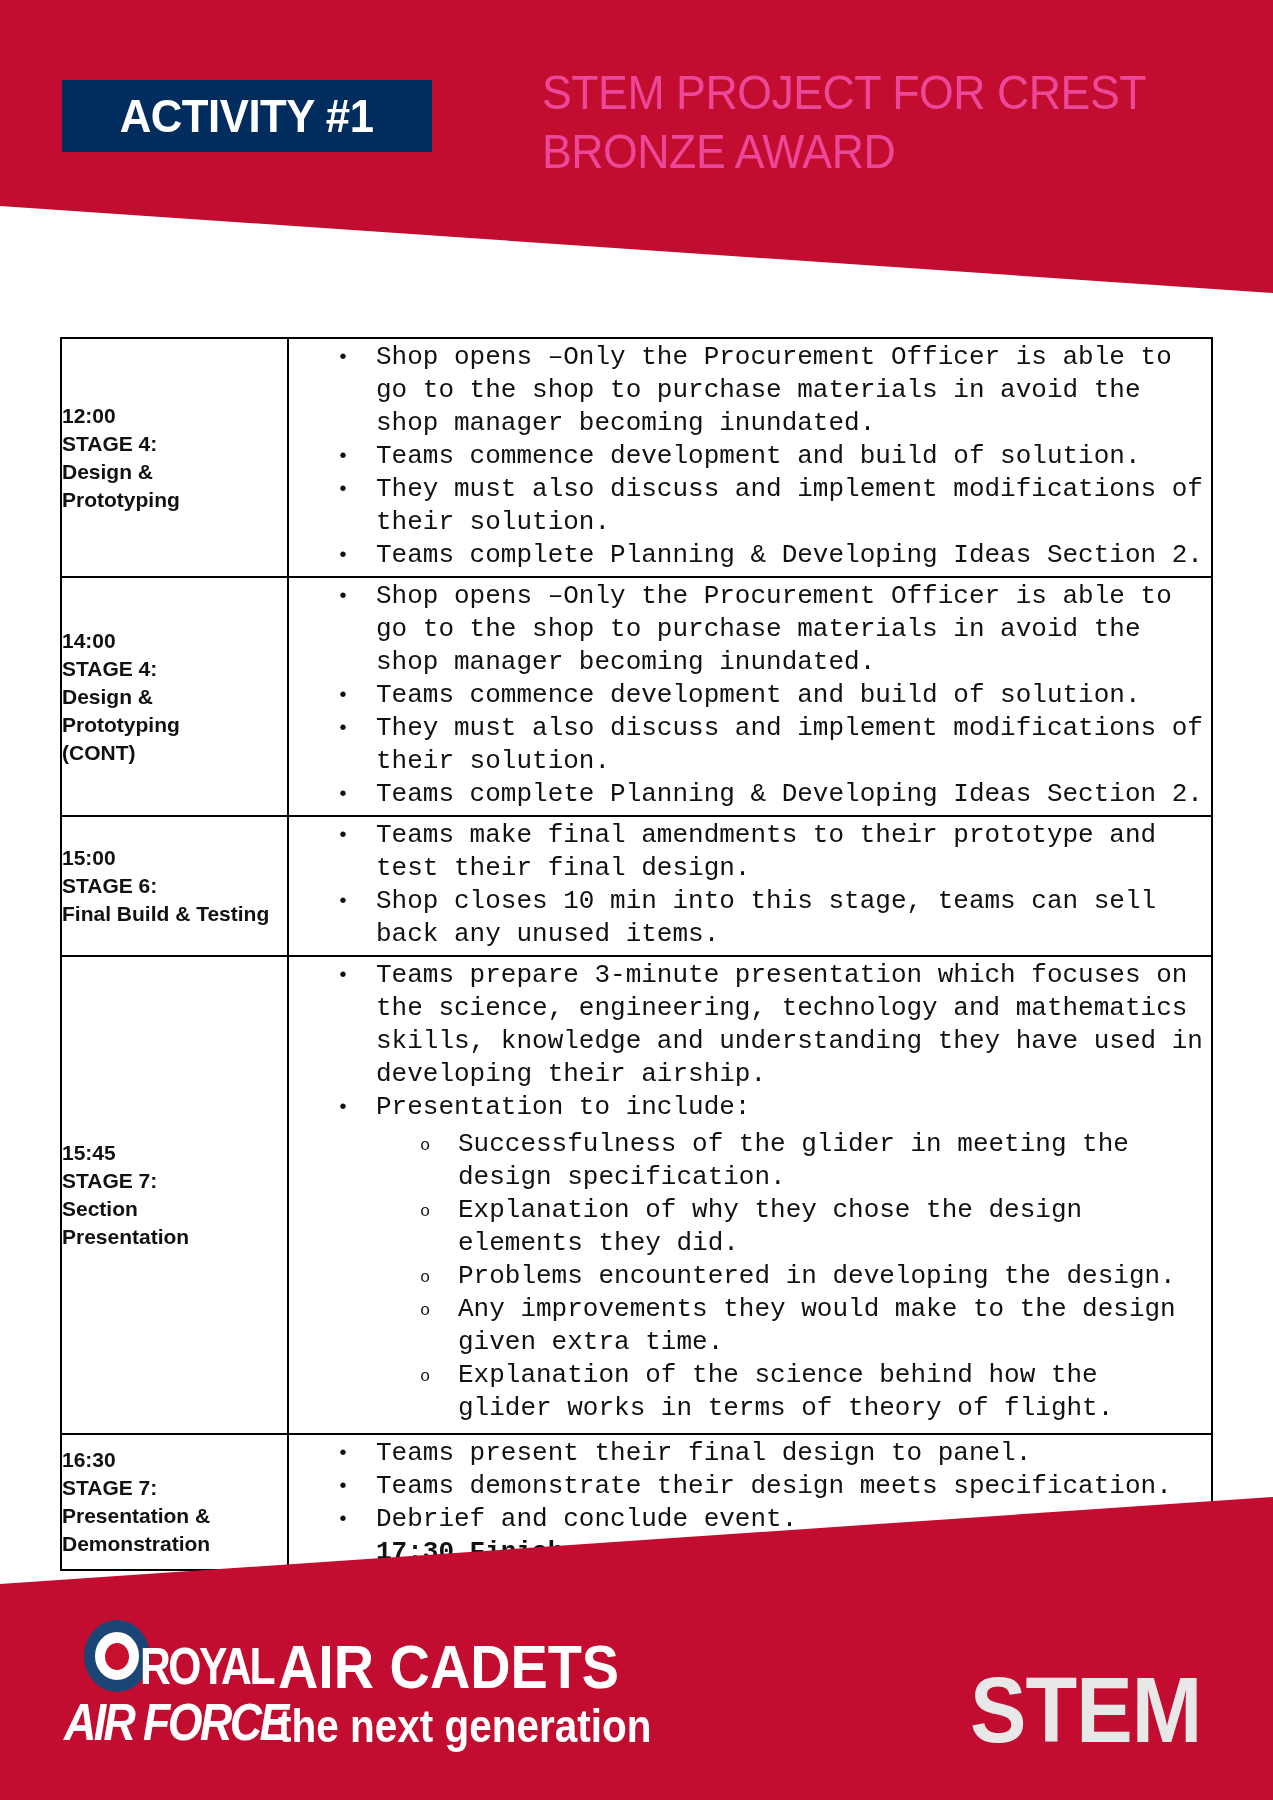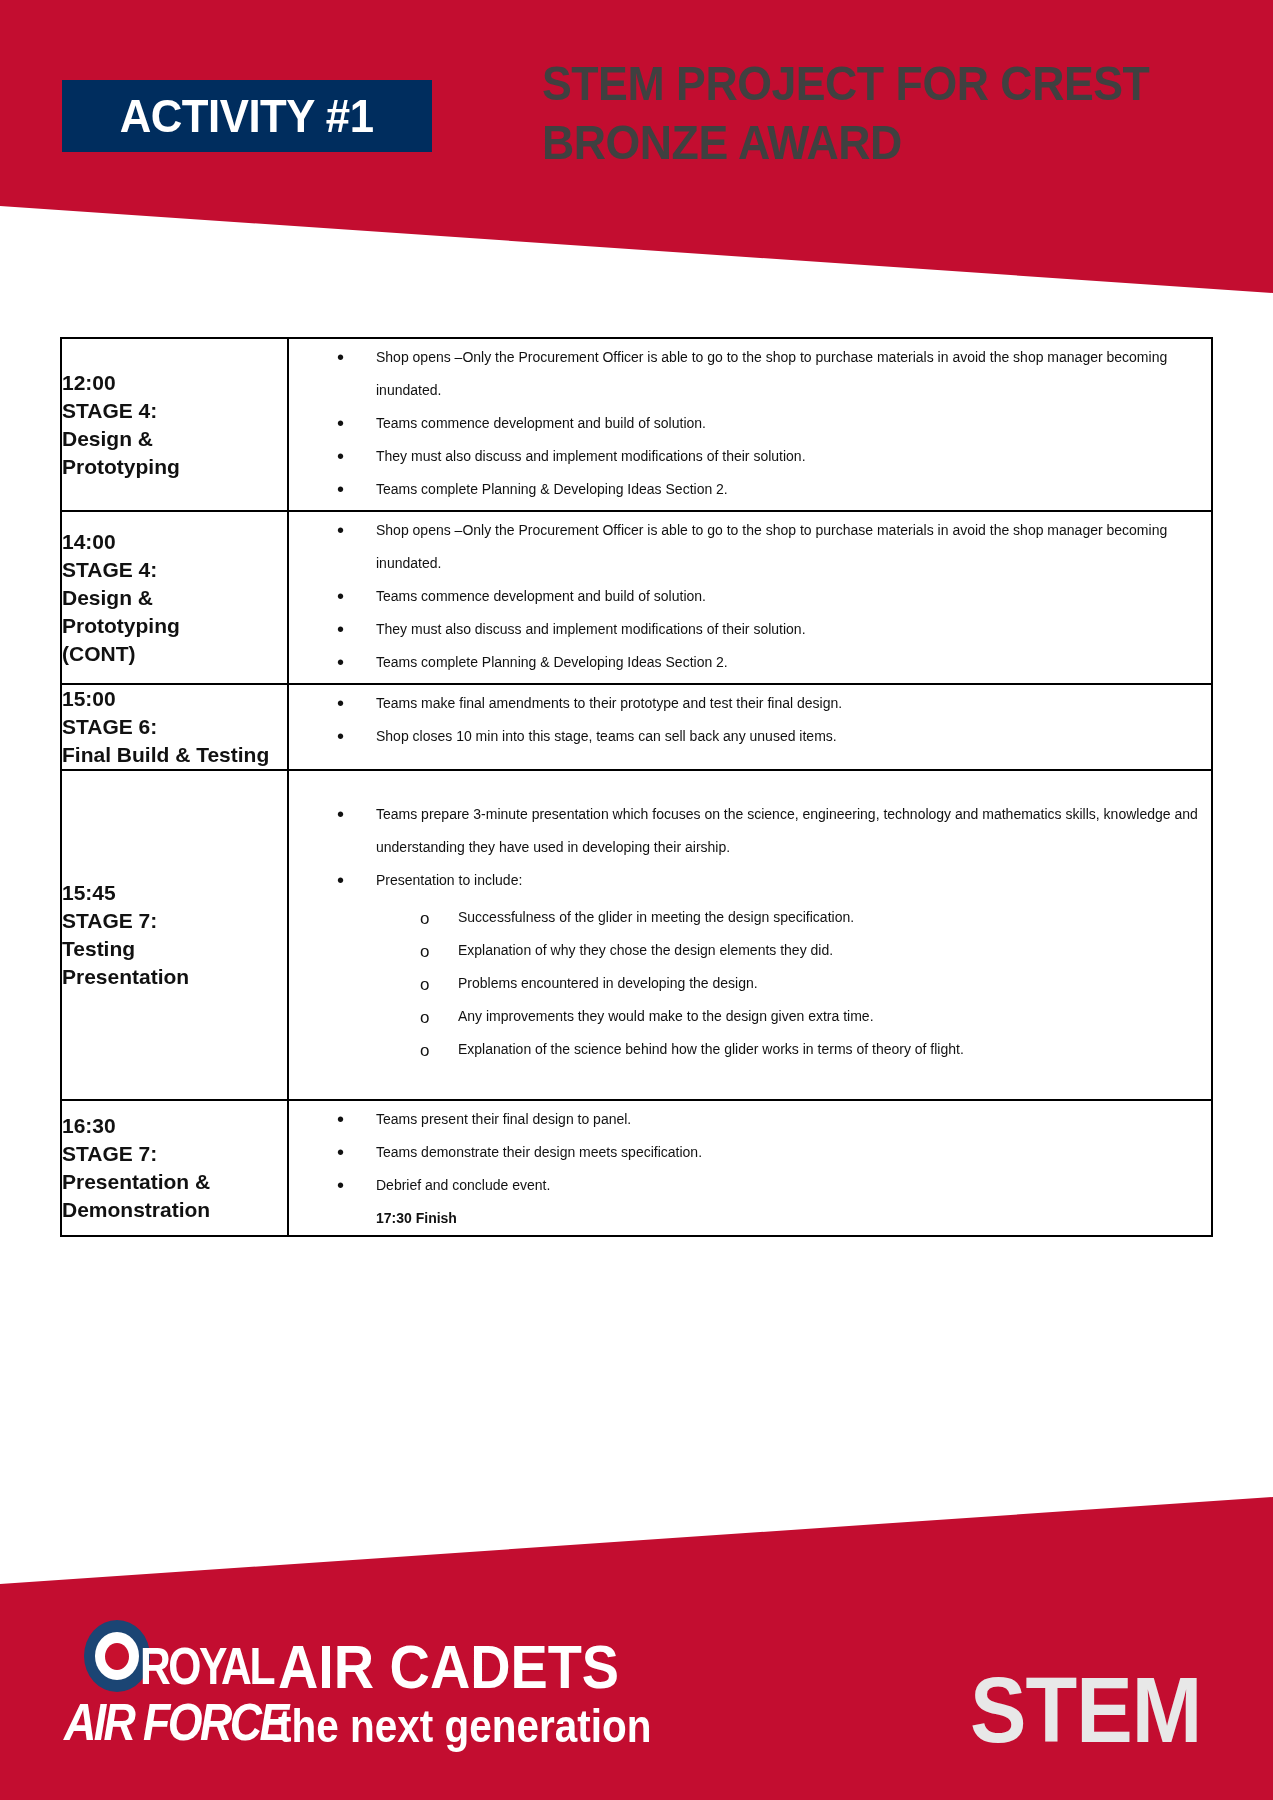--- a/index.html
+++ b/index.html
@@ -17,40 +17,40 @@
   .activity-box {
     position: absolute; left: 62px; top: 80px; width: 370px; height: 72px;
     background: #002D5E;
     display: flex; align-items: center; justify-content: center;
   }
   .activity-label {
     color: #fff; font-weight: bold; font-size: 46px; letter-spacing: -0.5px;
     transform: scaleX(0.95);
   }
   .page-title {
-    position: absolute; left: 542px; top: 54px; width: 700px;
-    color: #404040; font-weight: bold; font-size: 48px; line-height: 59px;
+    position: absolute; left: 542px; top: 63px; width: 700px;
+    color: #ec4899; font-weight: normal; font-size: 48px; line-height: 59px;
     letter-spacing: -0.5px;
   }
   .page-title div { white-space: nowrap; transform-origin: left; transform: scaleX(0.93); }
 
   table.schedule {
     position: absolute; left: 60px; top: 337px; width: 1153px;
     border-collapse: collapse; table-layout: fixed;
   }
   table.schedule td {
     border: 2px solid #000; vertical-align: middle; padding: 0;
   }
   td.time-cell {
     width: 225px; font-size: 21px; line-height: 28px;
   }
   td.time-cell .t { font-weight: bold; }
   td.time-cell .s { font-weight: bold; }
   td.time-cell .d { font-weight: bold; }
-  td.content-cell { font-size: 14px; line-height: 33px; }
+  td.content-cell { font-size: 26px; line-height: 33px; font-family: Liberation Mono, monospace; }
   td.single { text-align: center; font-weight: bold; font-size: 21px; line-height: 28px; }
   ul.bul { list-style: none; margin: 0; padding: 2px 8px 4px 0; }
   ul.bul > li { position: relative; padding-left: 87px; }
   ul.bul > li::before {
     content: "\2022"; position: absolute; left: 48px; top: 0; font-size: 20px;
   }
   ul.sub { list-style: none; margin: 4px; padding: 0; }
   ul.sub > li { position: relative; padding-left: 78px; }
   ul.sub > li::before {
     content: "o"; position: absolute; left: 40px; top: 1px; font-size: 17px;
@@ -153,21 +153,21 @@
         <li>Teams make final amendments to their prototype and test their final design.</li>
         <li>Shop closes 10 min into this stage, teams can sell back any unused items.</li>
       </ul>
     </td>
   </tr>
 
   <tr style="height:330px;">
     <td class="time-cell">
       <div class="t">15:45</div>
       <div class="s">STAGE 7:</div>
-      <div class="d">Testing</div>
+      <div class="d">Section</div>
       <div class="d">Presentation</div>
     </td>
     <td class="content-cell">
       <ul class="bul">
         <li>Teams prepare 3-minute presentation which focuses on the science, engineering, technology and mathematics skills, knowledge and understanding they have used in developing their airship.</li>
         <li>
           <span>Presentation to include:</span>
           <ul class="sub">
             <li>Successfulness of the glider in meeting the design specification.</li>
             <li>Explanation of why they chose the design elements they did.</li>

